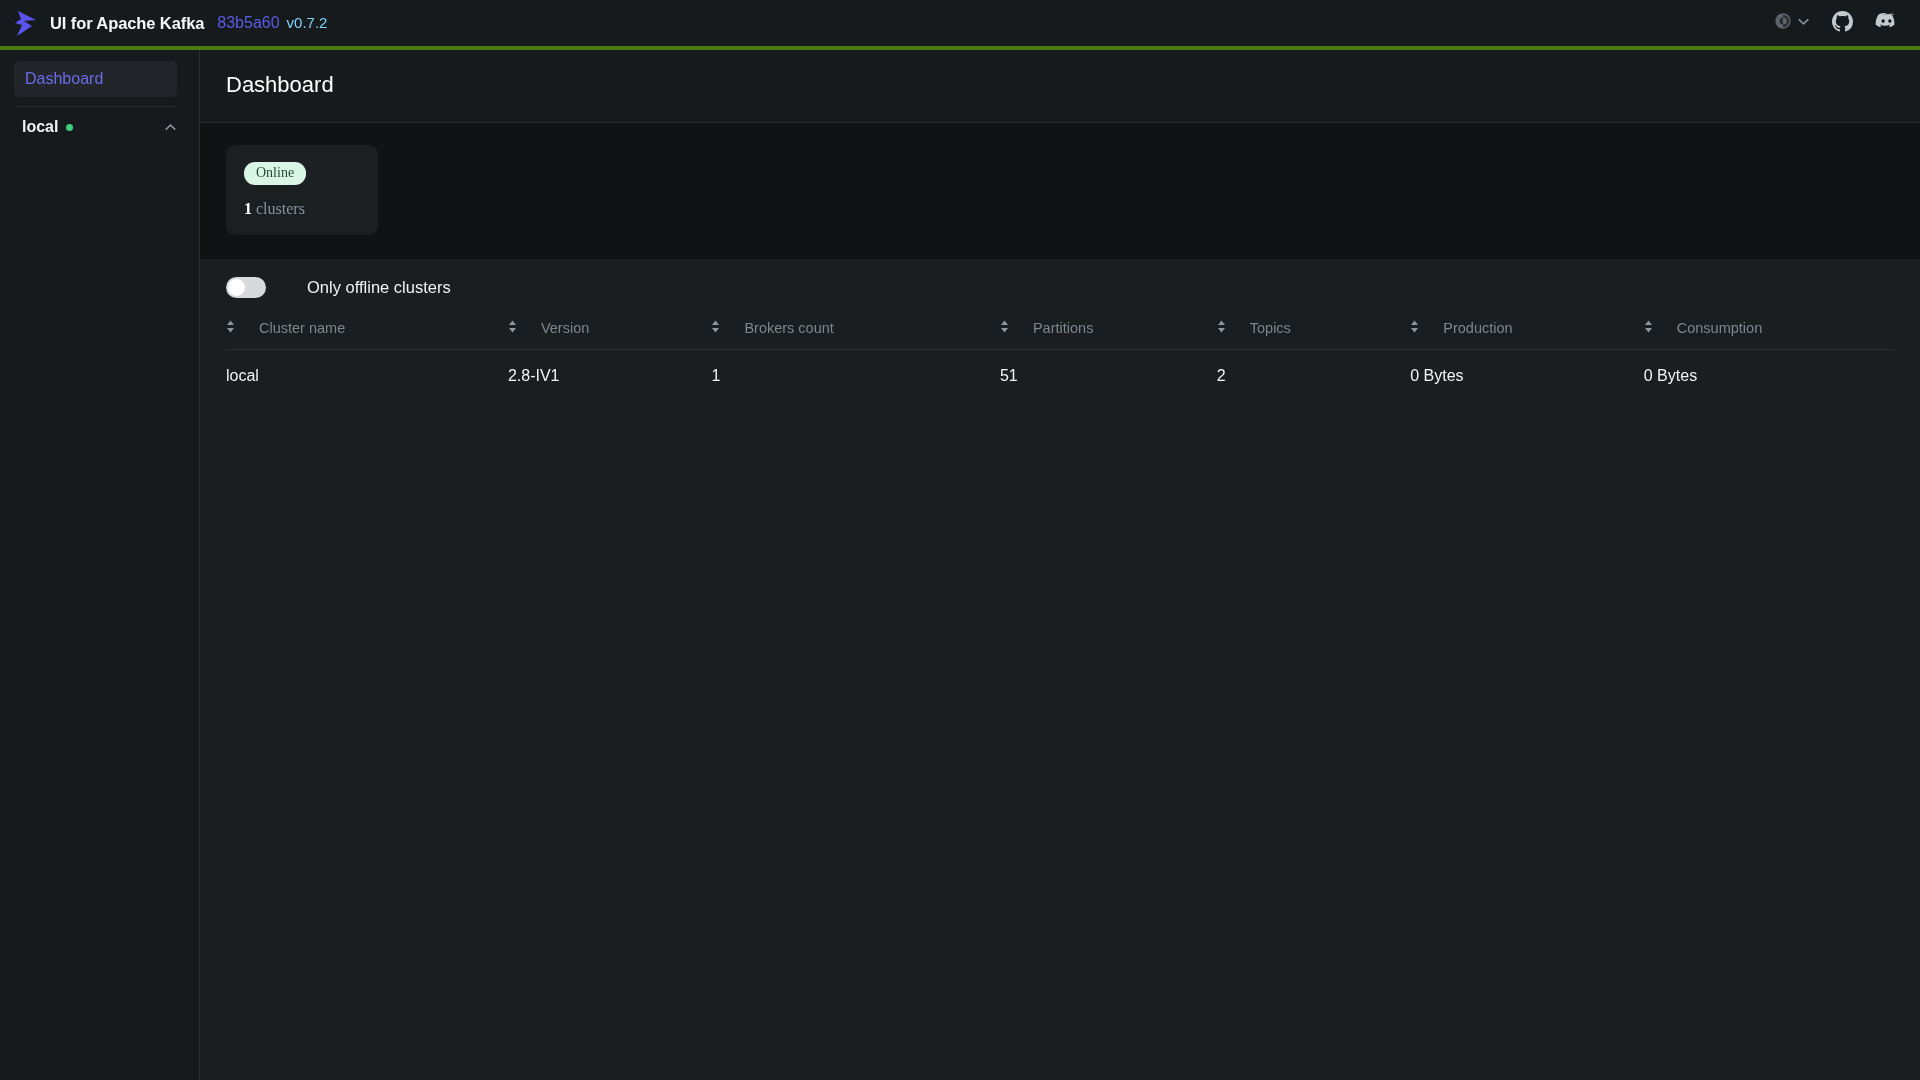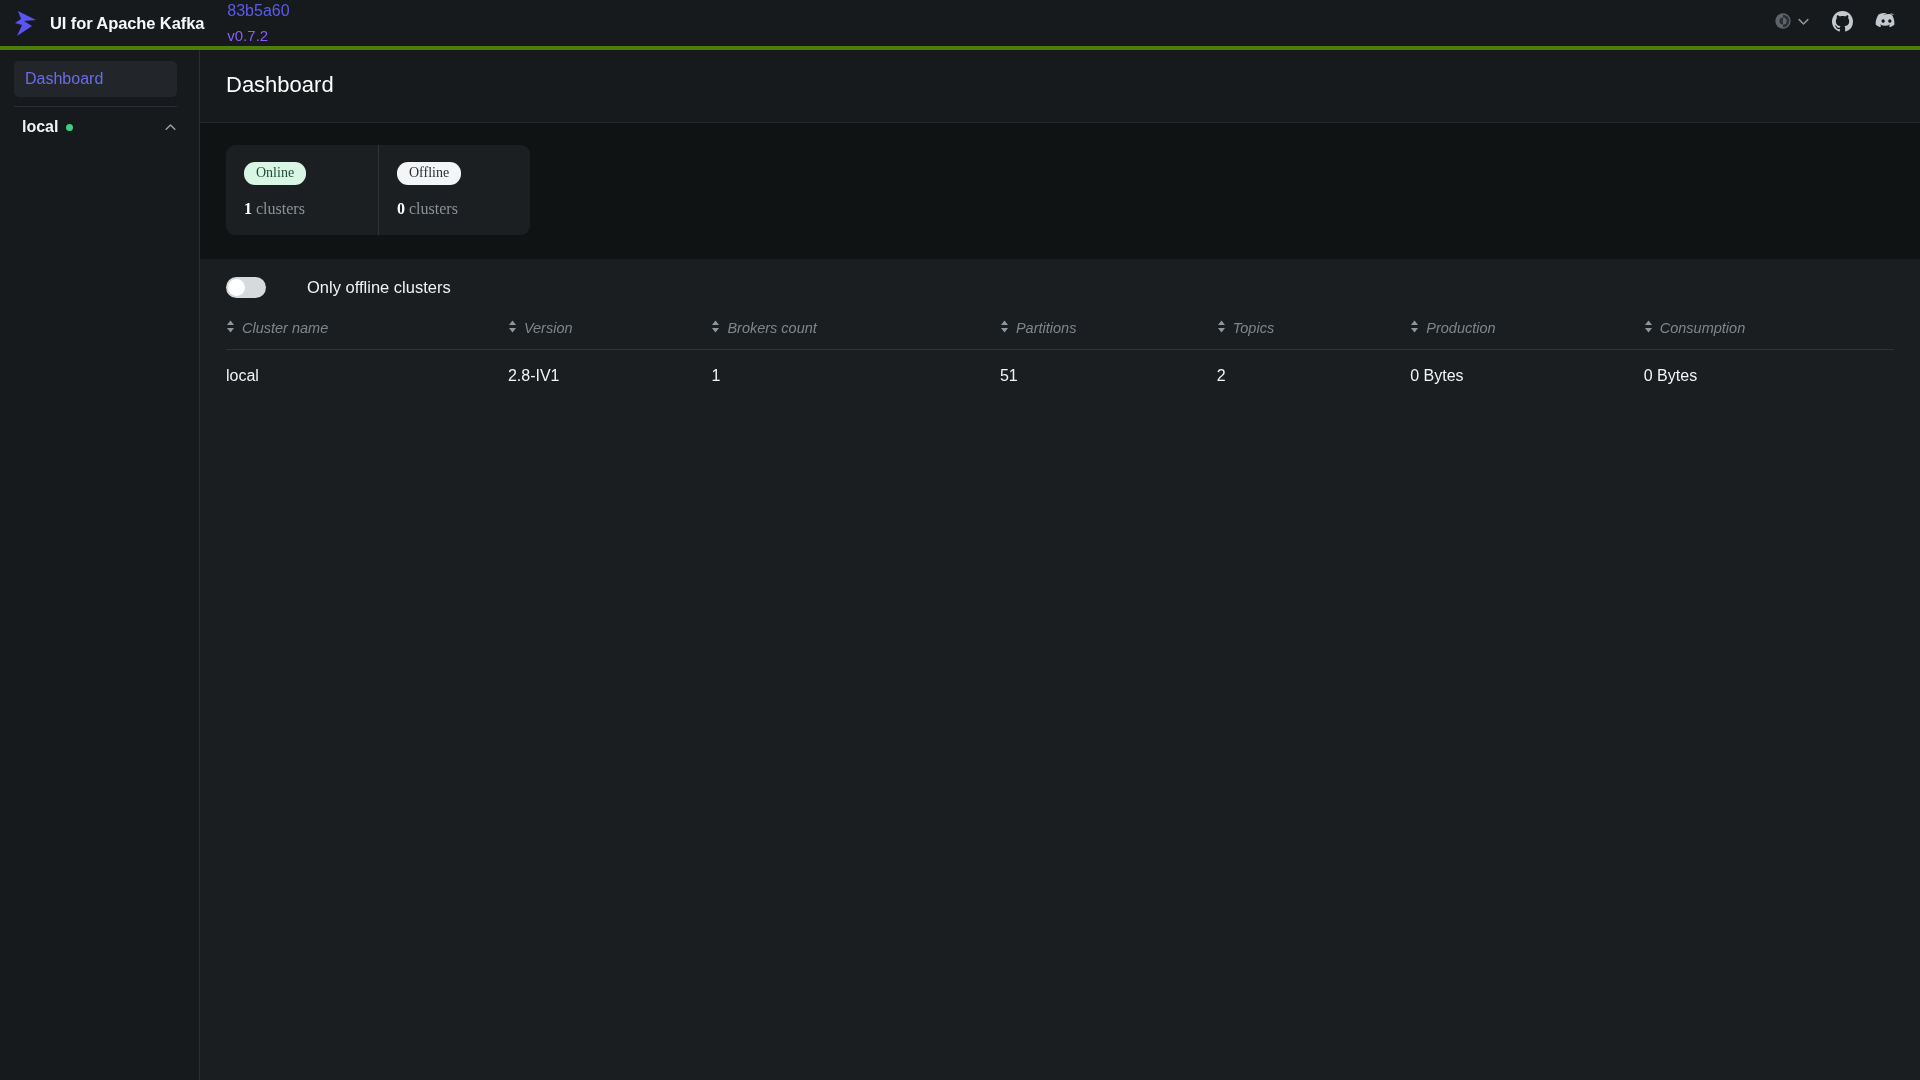--- a/index.html
+++ b/index.html
@@ -19,23 +19,23 @@
     display: flex; align-items: center;
     padding: 0 22px 0 10px;
     position: relative;
   }
   .brand { display: flex; align-items: center; gap: 10px; }
   .logo-mark { width: 30px; height: 34px; display: block; }
   .brand-title {
     color: #f7f8f9; font-size: 16.5px; font-weight: bold;
     letter-spacing: -0.1px; white-space: nowrap;
   }
-  .version-wrap { display: flex; align-items: baseline; gap: 7px; margin-left: 23px; flex-direction: column; }
+  .version-wrap { display: flex; align-items: baseline; gap: 7px; margin-left: 13px; }
   .commit-link { color: #5a5ce8; font-size: 16px; text-decoration: none; }
-  .version-tag { color: #8b5cf6; font-size: 15px; }
+  .version-tag { color: #7dd3fc; font-size: 15px; }
 
   .header-right {
     margin-left: auto; display: flex; align-items: center; gap: 22px;
   }
   .theme-switch { display: flex; align-items: center; gap: 5px; cursor: pointer; }
   .icon-btn { display: flex; align-items: center; justify-content: center; cursor: pointer; }
 
   
   .body-row { display: flex; flex: 1; min-height: 0; }
 
@@ -135,21 +135,21 @@
   .toggle-label { color: #f0f2f3; font-size: 16.5px; margin-left: 27px; }
 
   table { width: 100%; border-collapse: collapse; table-layout: fixed; }
   thead th {
     text-align: left;
     color: #7e868d; font-size: 14.5px; font-weight: normal;
     padding: 6px 0 13px 0;
     border-bottom: 1px solid #2e3236;
     white-space: nowrap;
   }
-  .th-inner { display: flex; align-items: center; gap: 7px; cursor: pointer; font-style: italic; }
+  .th-inner { display: flex; align-items: center; gap: 24px; cursor: pointer; }
   tbody td {
     color: #f2f4f5; font-size: 16px;
     padding: 17px 0 17px 0;
     white-space: nowrap;
   }
   tbody tr { background: #1b1e21; }
 
   .sort-ico { display: block; }
 </style>
 </head>
@@ -234,27 +234,20 @@
       </div>
 
       <div class="content">
 
         <div class="metrics-band">
           <div class="metrics-card">
             <div class="metric">
               <span class="badge badge-online">Online</span>
               <div class="metric-value">
                 <b>1</b>
-                <span>clusters</span>
-              </div>
-            </div>
-            <div class="metric">
-              <span class="badge badge-offline">Offline</span>
-              <div class="metric-value">
-                <b>0</b>
                 <span>clusters</span>
               </div>
             </div>
           </div>
         </div>
 
         <div class="table-band">
 
           <div class="toggle-row">
             <div class="toggle">

